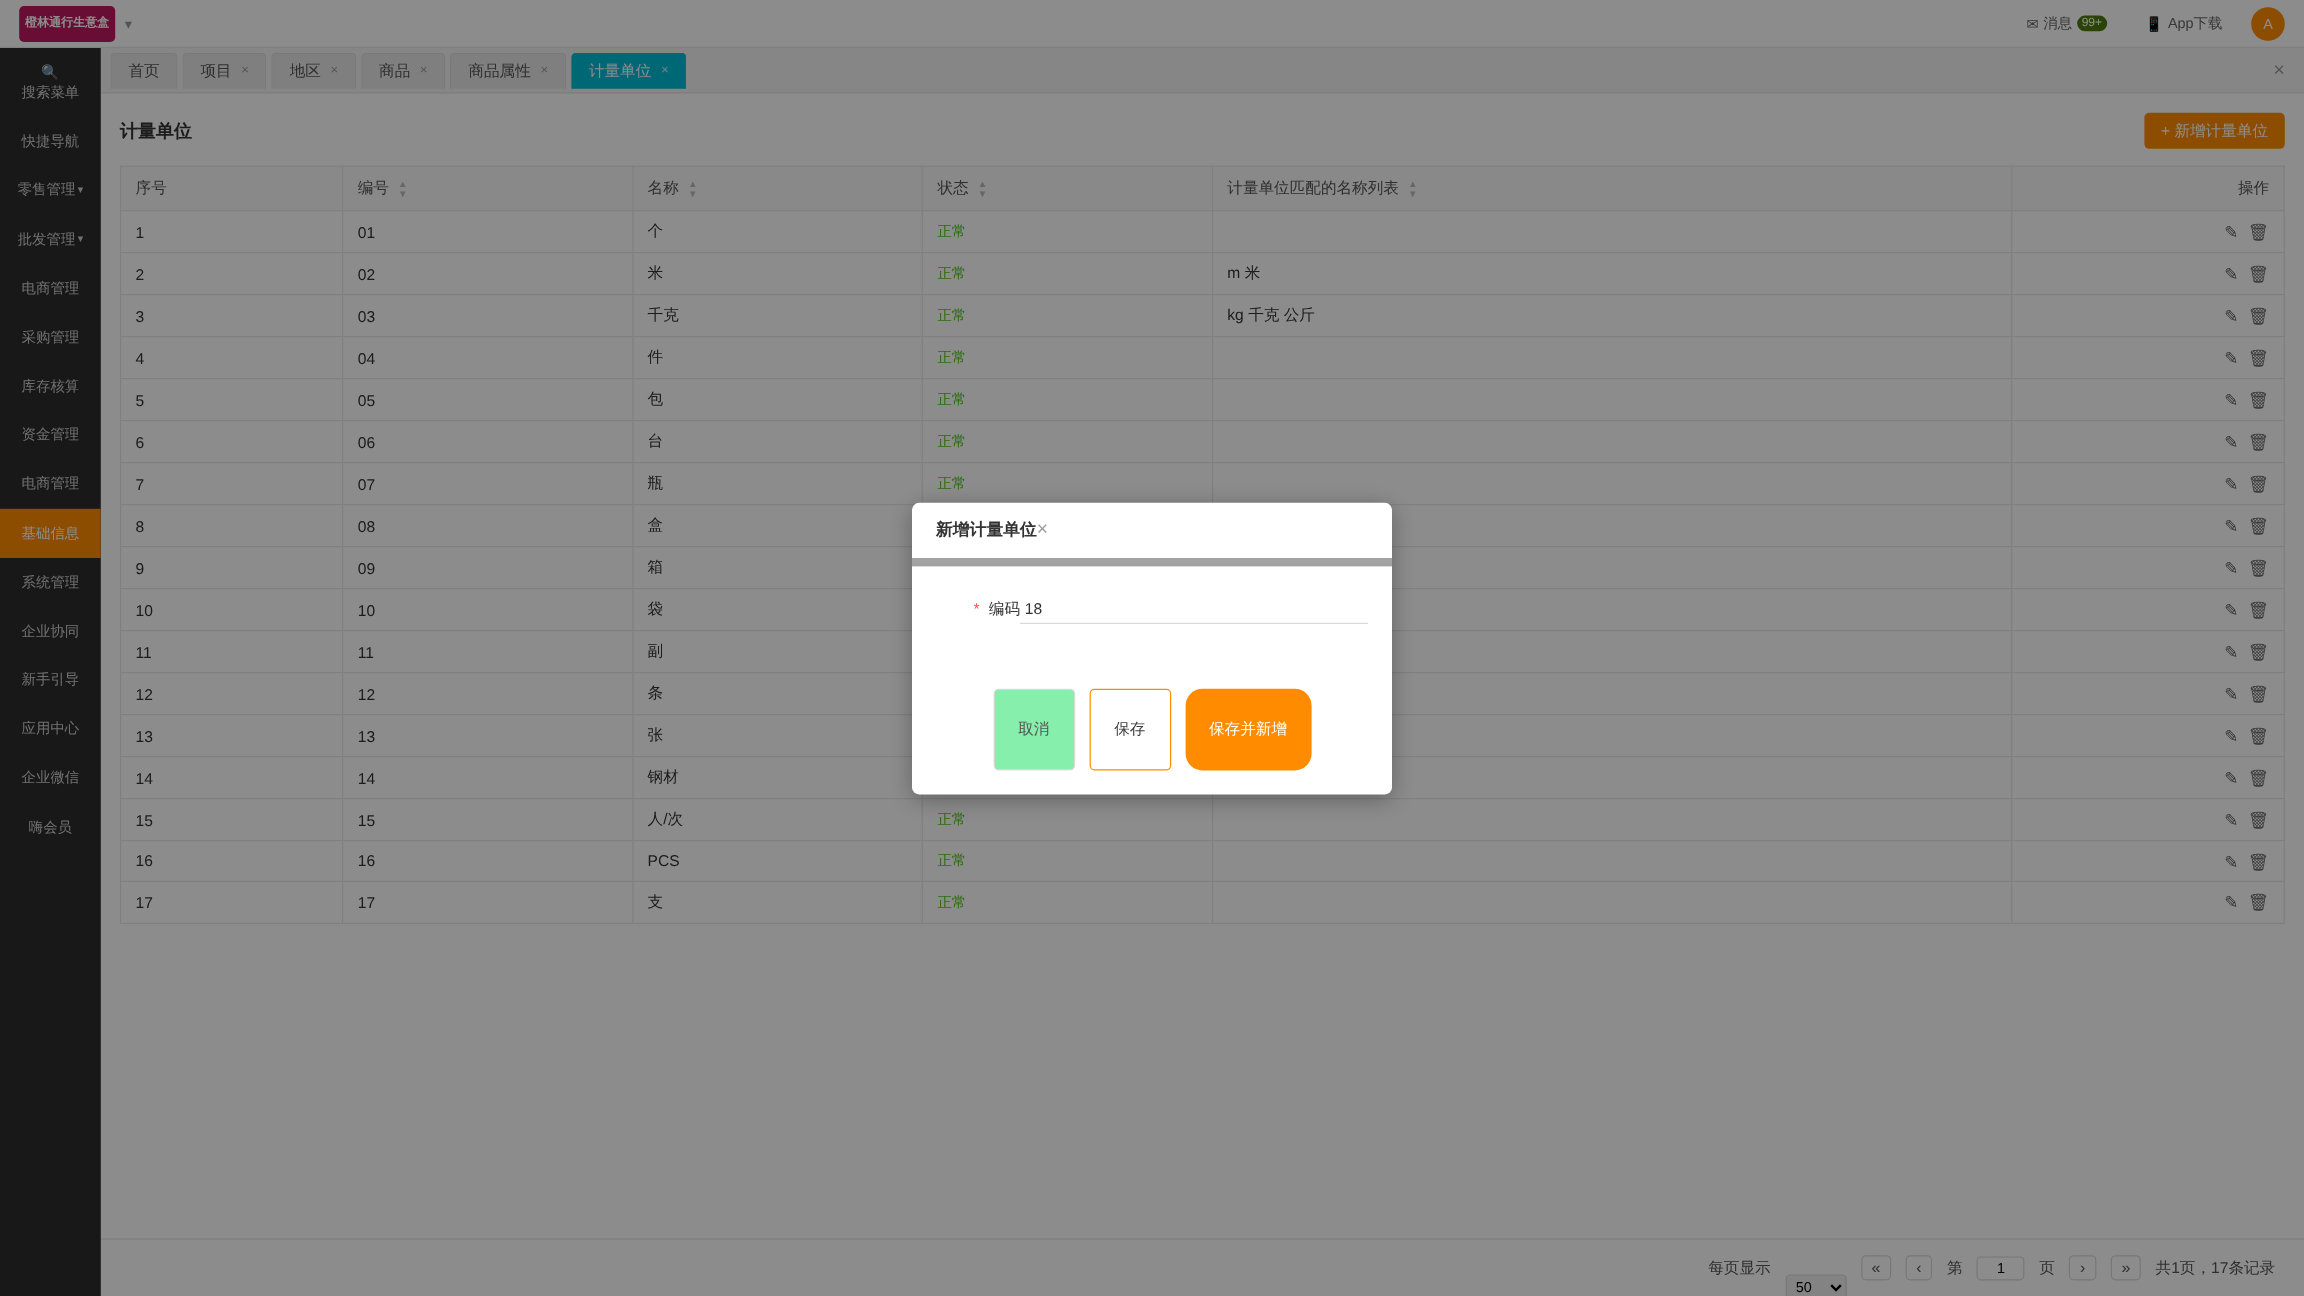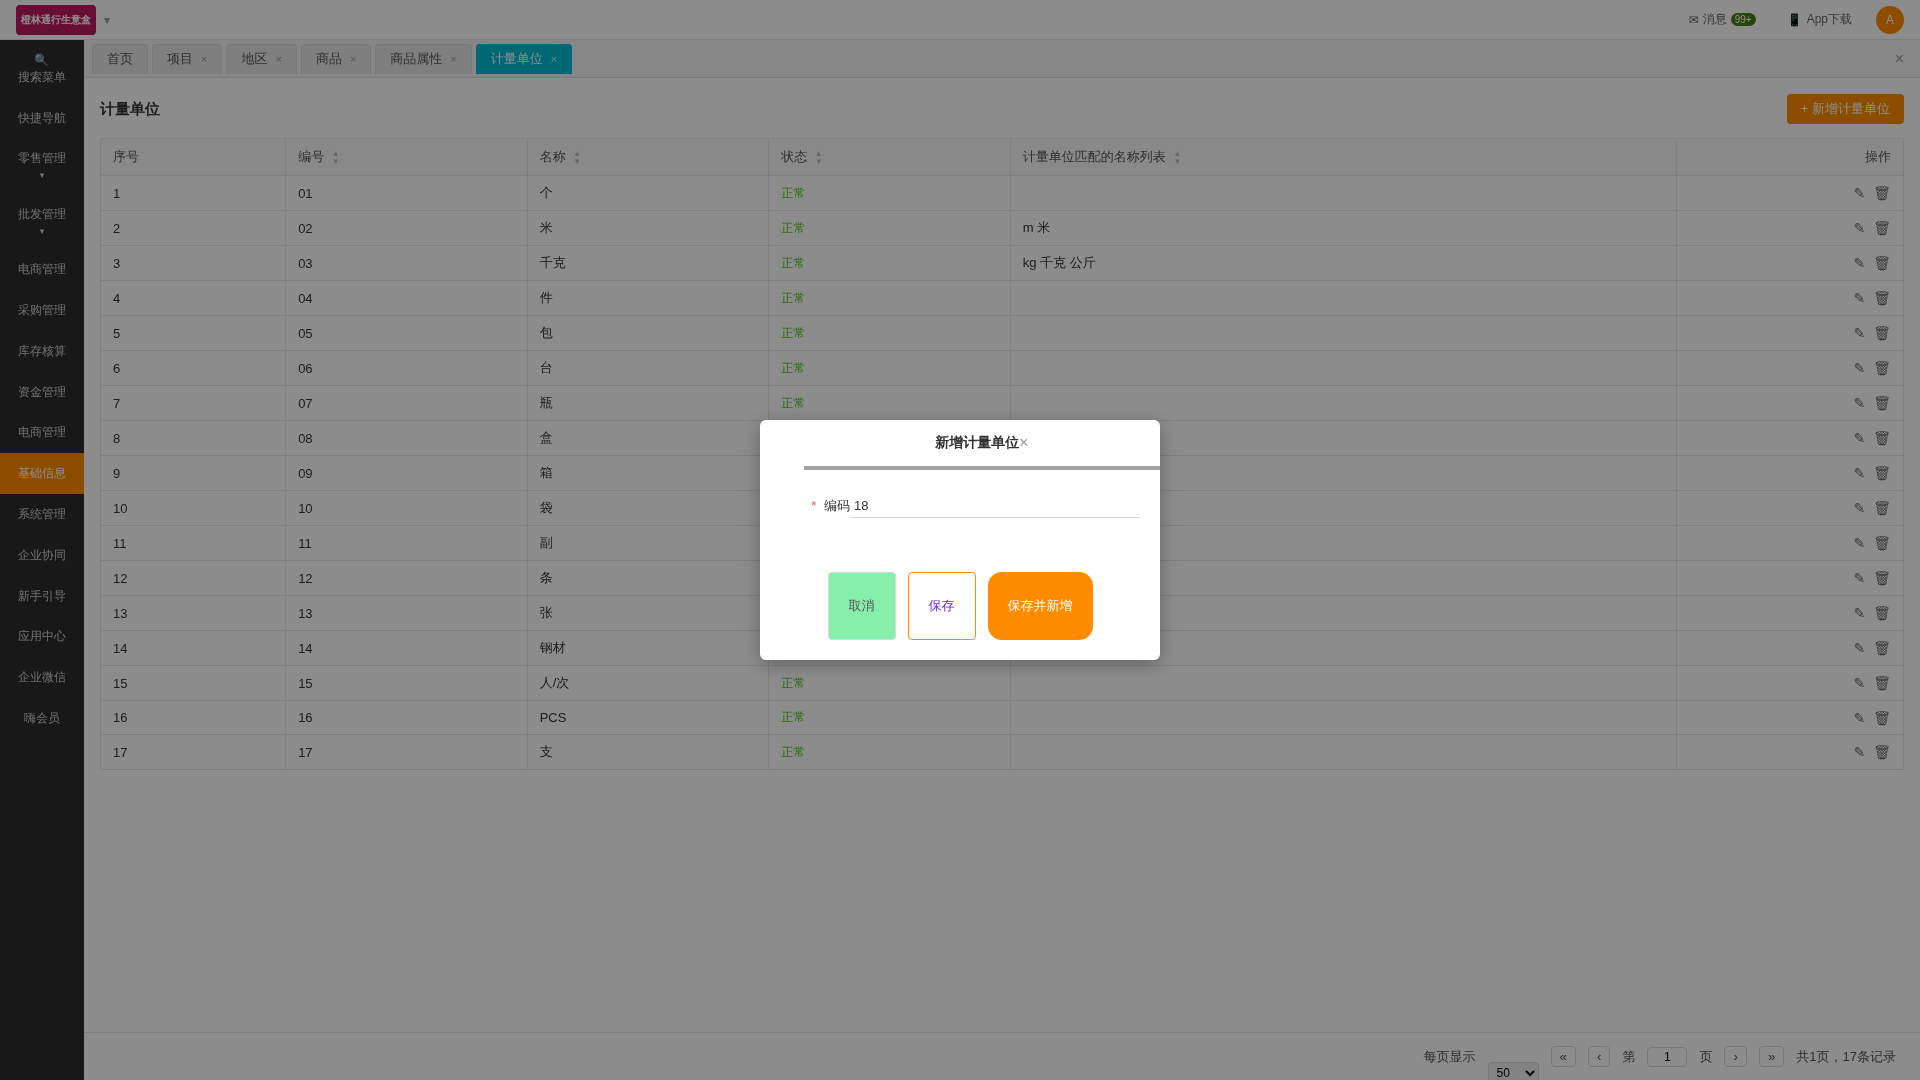--- a/index.html
+++ b/index.html
@@ -92,21 +92,20 @@
       cursor: pointer;
       font-size: 12px;
       line-height: 1.4;
     }
     .sidebar-item.active { background: #ff8c00; color: #fff; }
     .sidebar-item-with-arrow {
       display: flex;
       align-items: center;
       justify-content: center;
       gap: 2px;
-      flex-direction: column;
     }
 
     
     .content-area {
       flex: 1;
       display: flex;
       flex-direction: column;
       overflow: hidden;
     }
 
@@ -268,25 +267,24 @@
     }
     .modal {
       background: #fff;
       border-radius: 6px;
       width: 400px;
       box-shadow: 0 4px 20px rgba(0,0,0,0.3);
       overflow: hidden;
     }
     .modal-header {
       padding: 14px 20px;
-      border-bottom: 4px solid #a3a3a3;
-      display: flex;
-      align-items: center;
-      justify-content: center;
-      margin-left: 44px;
+      border-bottom: 7px solid #a3a3a3;
+      display: flex;
+      align-items: center;
+      justify-content: flex-start;
     }
     .modal-title {
       font-size: 14px;
       font-weight: bold;
       color: #333;
     }
     .modal-close {
       cursor: pointer;
       color: #999;
       font-size: 16px;
@@ -335,21 +333,21 @@
       color: #555;
       padding: 24px 20px;
       border-radius: 4px;
       cursor: pointer;
       font-size: 13px;
       font-family: Liberation Mono, monospace;
     }
     .btn-save {
       border: 1px solid #ff8c00;
       background: #fff;
-      color: #6d28d9;
+      color: #404040;
       padding: 6px 20px;
       border-radius: 4px;
       cursor: pointer;
       font-size: 13px;
     }
     .btn-save-add {
       background: #ff8c00;
       color: #fff;
       border: none;
       padding: 6px 20px;

